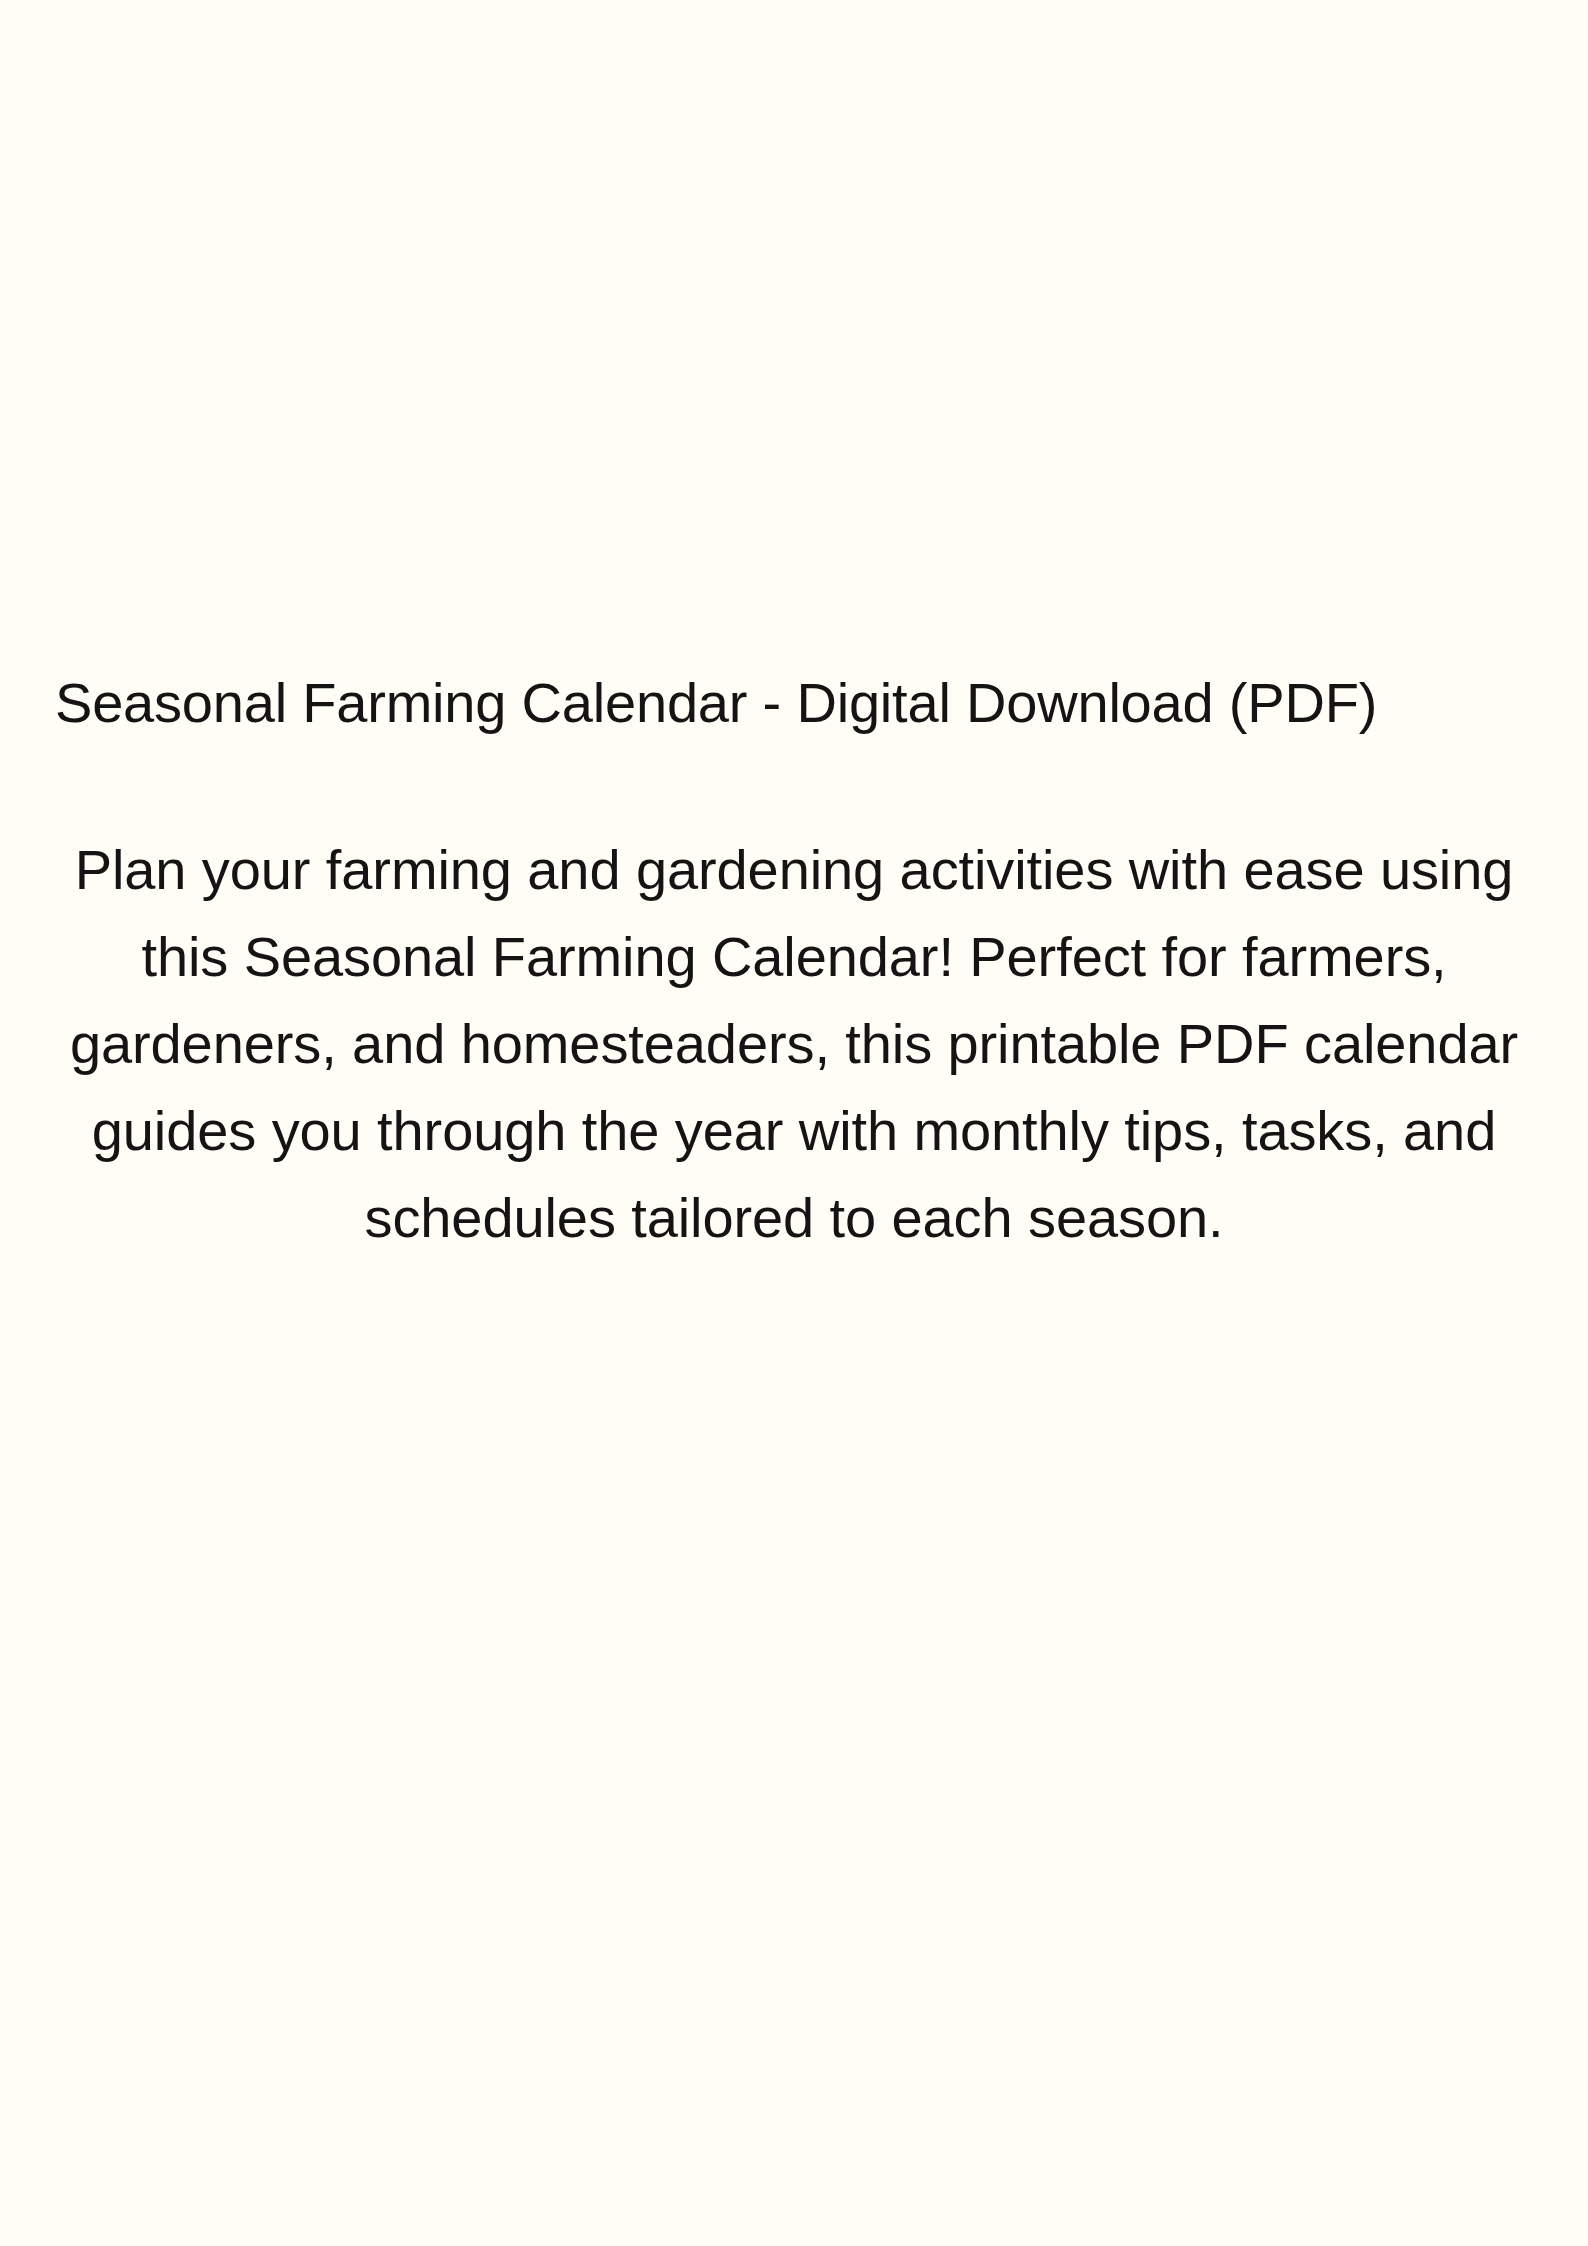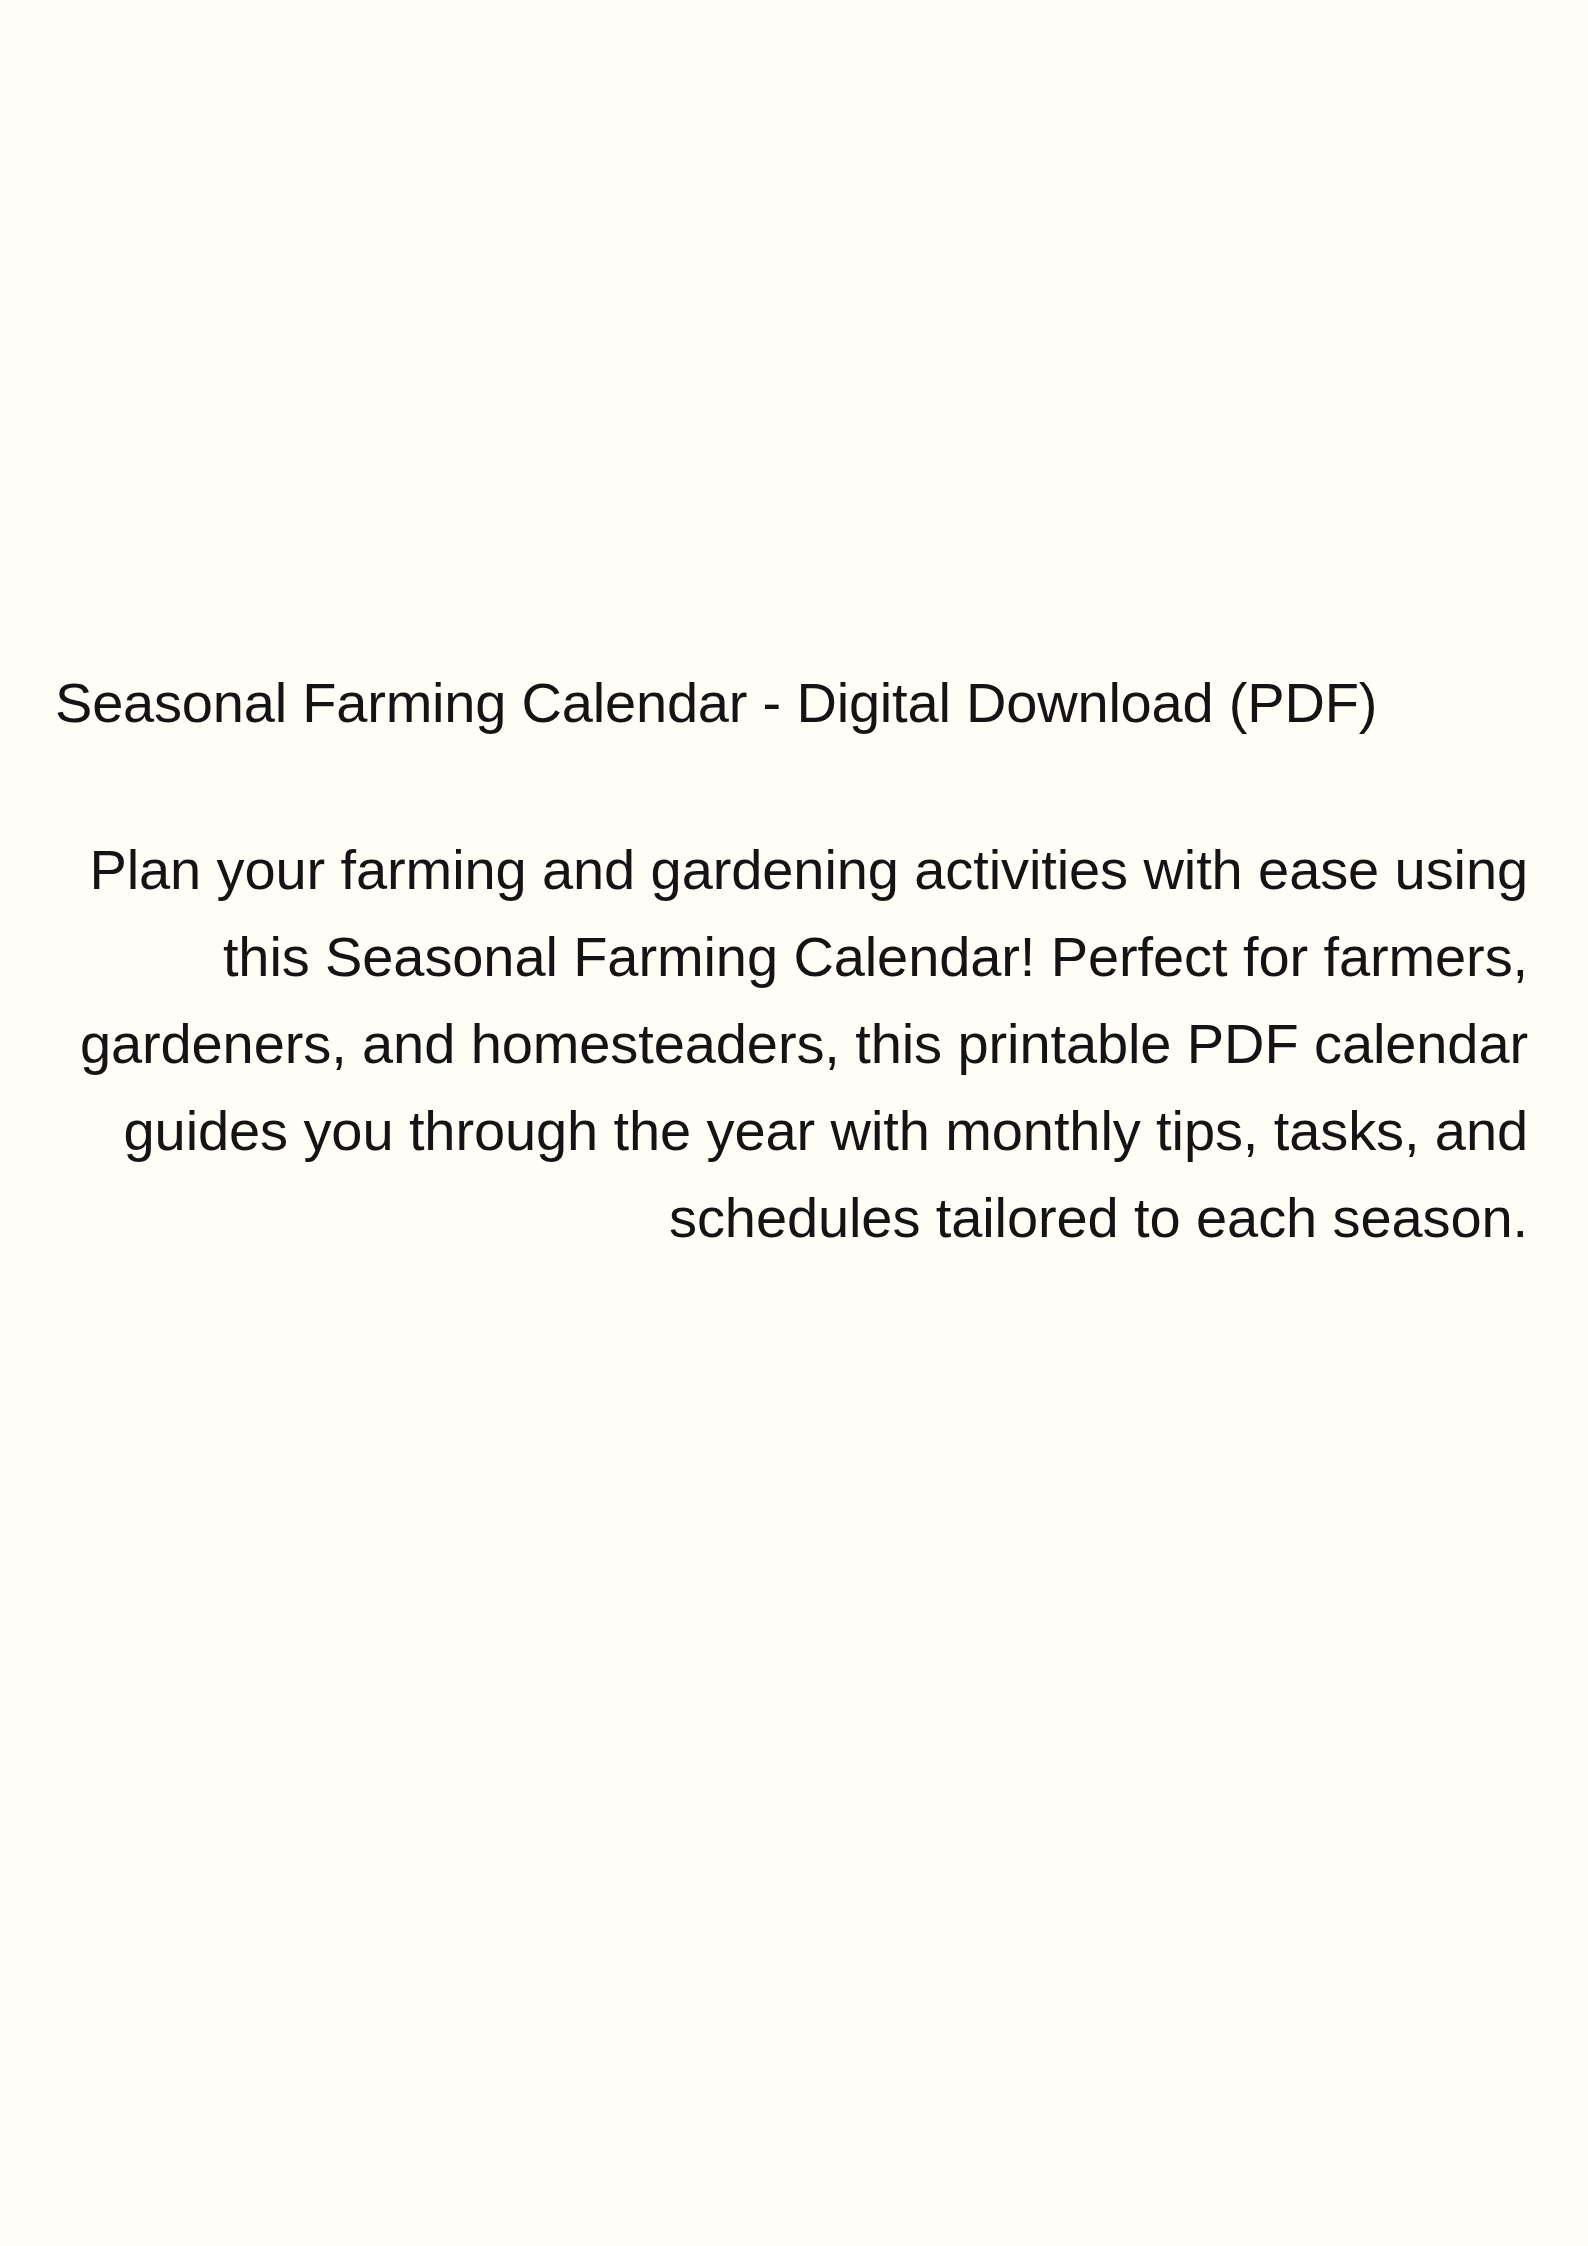--- a/index.html
+++ b/index.html
@@ -44,21 +44,21 @@
 
   .spacer-line {
     height: 87px;
   }
 
   .listing-description {
     font-size: 56px;
     line-height: 87px;
     font-weight: 400;
     color: #141414;
-    text-align: right;
+    text-align: center;
     letter-spacing: -0.1px;
     margin: 0;
     padding: 0 5px;
   }
 </style>
 </head>
 <body>
 
 <div class="page">
   <div class="content">

